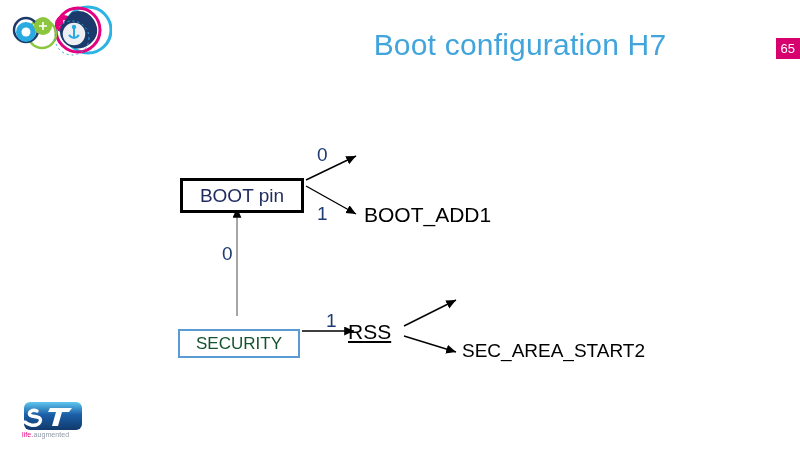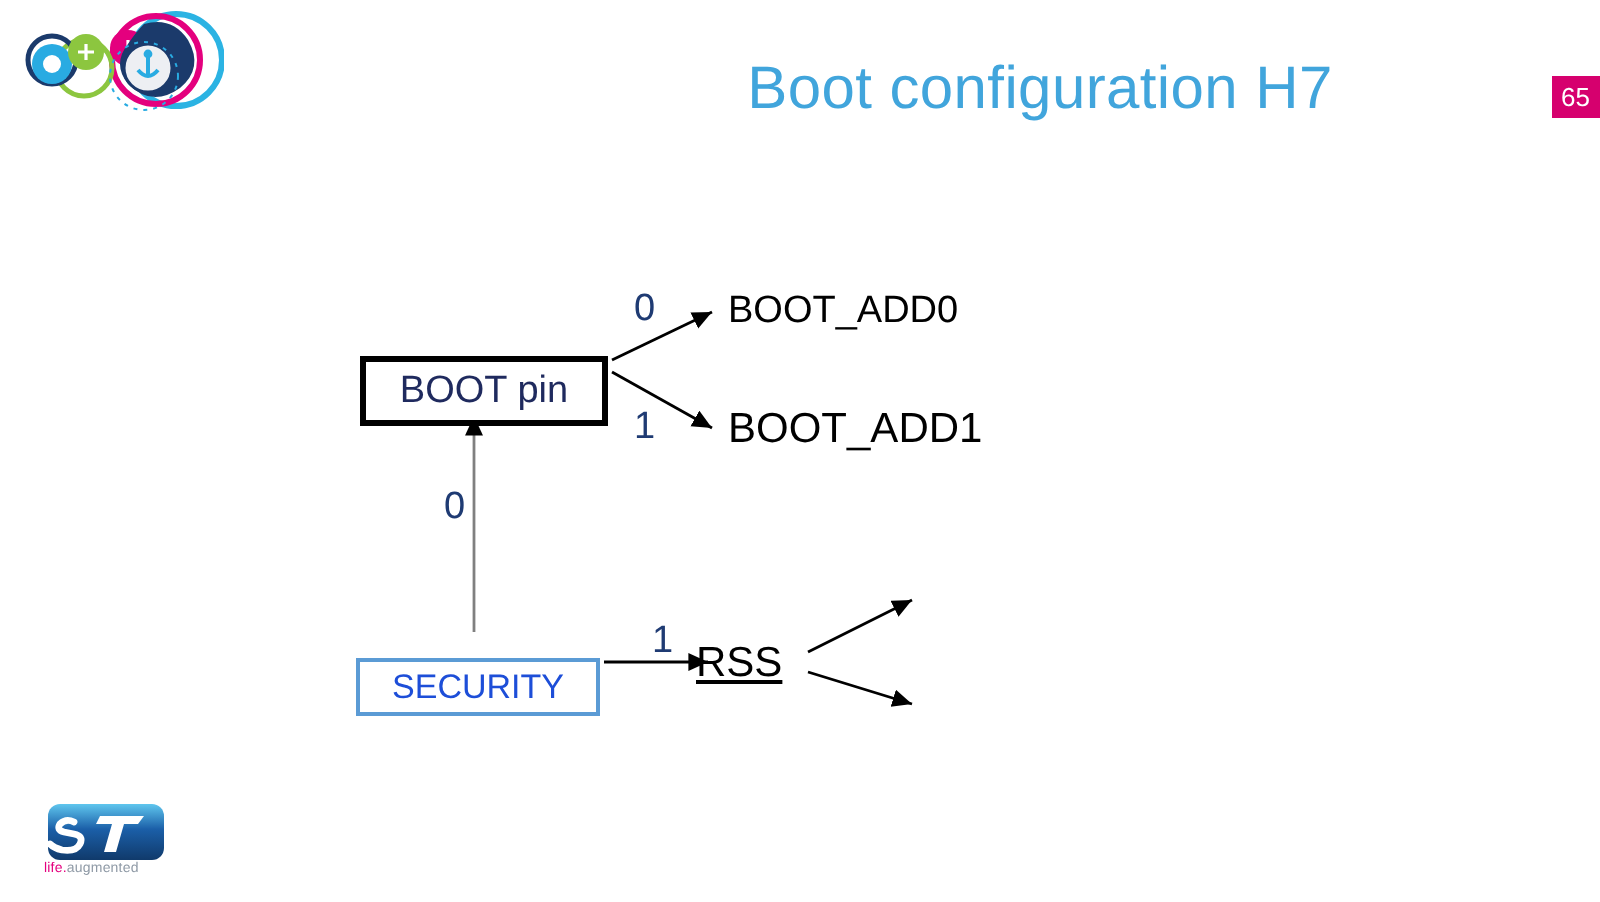--- a/index.html
+++ b/index.html
@@ -79,21 +79,21 @@
     border: 3px solid #000000;
     color: #1f2a5e;
     font-size: 19px;
   }
   #box-security {
     left: 178px;
     top: 317px;
     width: 122px;
     height: 29px;
     border: 2px solid #5b9bd5;
-    color: #1d4ed8;
+    color: #14532d;
     font-size: 17px;
   }
   .plain-node {
     position: absolute;
     color: #000000;
     white-space: nowrap;
   }
   #node-rss {
     left: 348px;
     top: 320px;
@@ -199,25 +199,25 @@
 
     <line x1="404" y1="336" x2="456" y2="352" stroke="#000000" stroke-width="1.4" marker-end="url(#arrowBlack)"></line>
   </svg>
 
   <div class="node-box" id="box-boot-pin">BOOT pin</div>
 
   <div class="node-box" id="box-security">SECURITY</div>
 
   <div class="plain-node" id="node-rss">RSS</div>
 
-  <div class="plain-node" id="node-boot-add0">BOOT_ADD0</div>
 
   <div class="plain-node" id="node-boot-add1">BOOT_ADD1</div>
 
 
+  <div class="plain-node" id="node-sec-area-2">SEC_AREA_START2</div>
 
   <div class="edge-label" id="label-boot-0">0</div>
   <div class="edge-label" id="label-boot-1">1</div>
   <div class="edge-label" id="label-sec-0">0</div>
   <div class="edge-label" id="label-sec-1">1</div>
 
   <div id="st-logo">
     <svg width="62" height="42" viewBox="0 0 62 42" xmlns="http://www.w3.org/2000/svg">
       <defs>
         <linearGradient id="stGrad" x1="0" y1="0" x2="0" y2="1">

